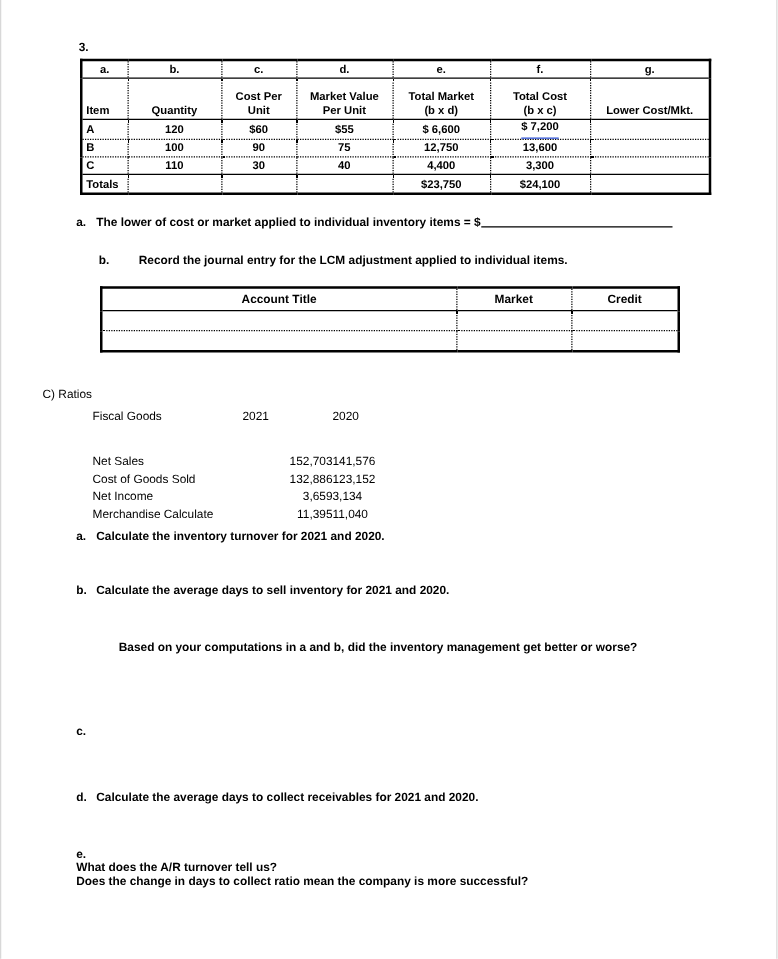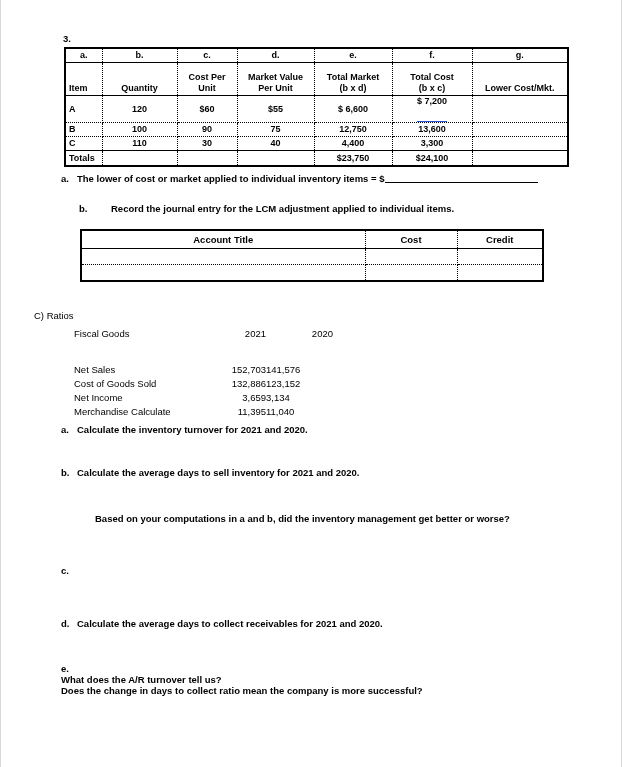--- a/index.html
+++ b/index.html
@@ -77,21 +77,21 @@
   .inv-table tr.totals td {
     border-bottom: 2px solid #000;
     height: 14px;
     vertical-align: middle;
   }
   .inv-table td.c-item { text-align: left; border-left: 2px solid #000; }
   .inv-table td.c-last { border-right: 2px solid #000; }
   .inv-table td.num { text-align: center; }
   .hl-underline {
     border-bottom: 1.5px solid #2a4fd6;
-    padding-bottom: 15px;
+    padding-bottom: 4px;
     display: inline-block;
     line-height: 9px;
   }
 
   
   .qa {
     position: absolute;
     font-size: 9.5px;
     font-weight: bold;
     white-space: nowrap;
@@ -157,21 +157,21 @@
   .ratios .row.spacer { height: 22px; }
   .ratios .lbl { position: absolute; left: 0; top: 0; white-space: nowrap; }
   .ratios .v1 {
     position: absolute; left: 120px; top: 0;
     width: 72px; text-align: right;
   }
   .ratios .v2 {
     position: absolute; left: 192px; top: 0;
     width: 67px; 
   }
-  .ratios .hdr .v1, .ratios .hdr .v2 { text-align: right; }
+  .ratios .hdr .v1, .ratios .hdr .v2 { text-align: left; }
 
   
   .qlist {
     position: absolute;
     left: 60px; top: 424px;
     width: 530px;
     font-size: 9.5px;
     font-weight: bold;
   }
   .qitem {
@@ -288,21 +288,21 @@
 
   <table class="je-table">
     <colgroup>
       <col style="width:284px">
         <col style="width:92px">
         <col style="width:86px">
     </colgroup>
     <tbody>
       <tr class="head">
         <td class="first">Account Title</td>
-        <td>Cost</td>
+        <td>Market</td>
         <td class="last">Credit</td>
       </tr>
       <tr class="blank1">
         <td class="first"></td>
         <td></td>
         <td class="last"></td>
       </tr>
       <tr class="blank2">
         <td class="first"></td>
         <td></td>
@@ -347,21 +347,21 @@
     <div class="qitem" style="margin-bottom:30px">
       <span class="mark">a.</span>
       <span class="body">Calculate the inventory turnover for 2021 and 2020.</span>
     </div>
 
     <div class="qitem" style="margin-bottom:33px">
       <span class="mark">b.</span>
       <span class="body">Calculate the average days to sell inventory for 2021 and 2020.</span>
     </div>
 
-    <div class="qitem" style="margin-bottom:39px; margin-left:34px">
+    <div class="qitem" style="margin-bottom:54px; margin-left:34px">
       <span class="body" style="margin-left:0">Based on your computations in a and b, did the inventory management get better or worse?</span>
     </div>
 
     <div class="qitem" style="margin-bottom:40px">
       <span class="mark">c.</span>
     </div>
 
     <div class="qitem" style="margin-bottom:32px">
       <span class="mark">d.</span>
       <span class="body">Calculate the average days to collect receivables for 2021 and 2020.</span>

